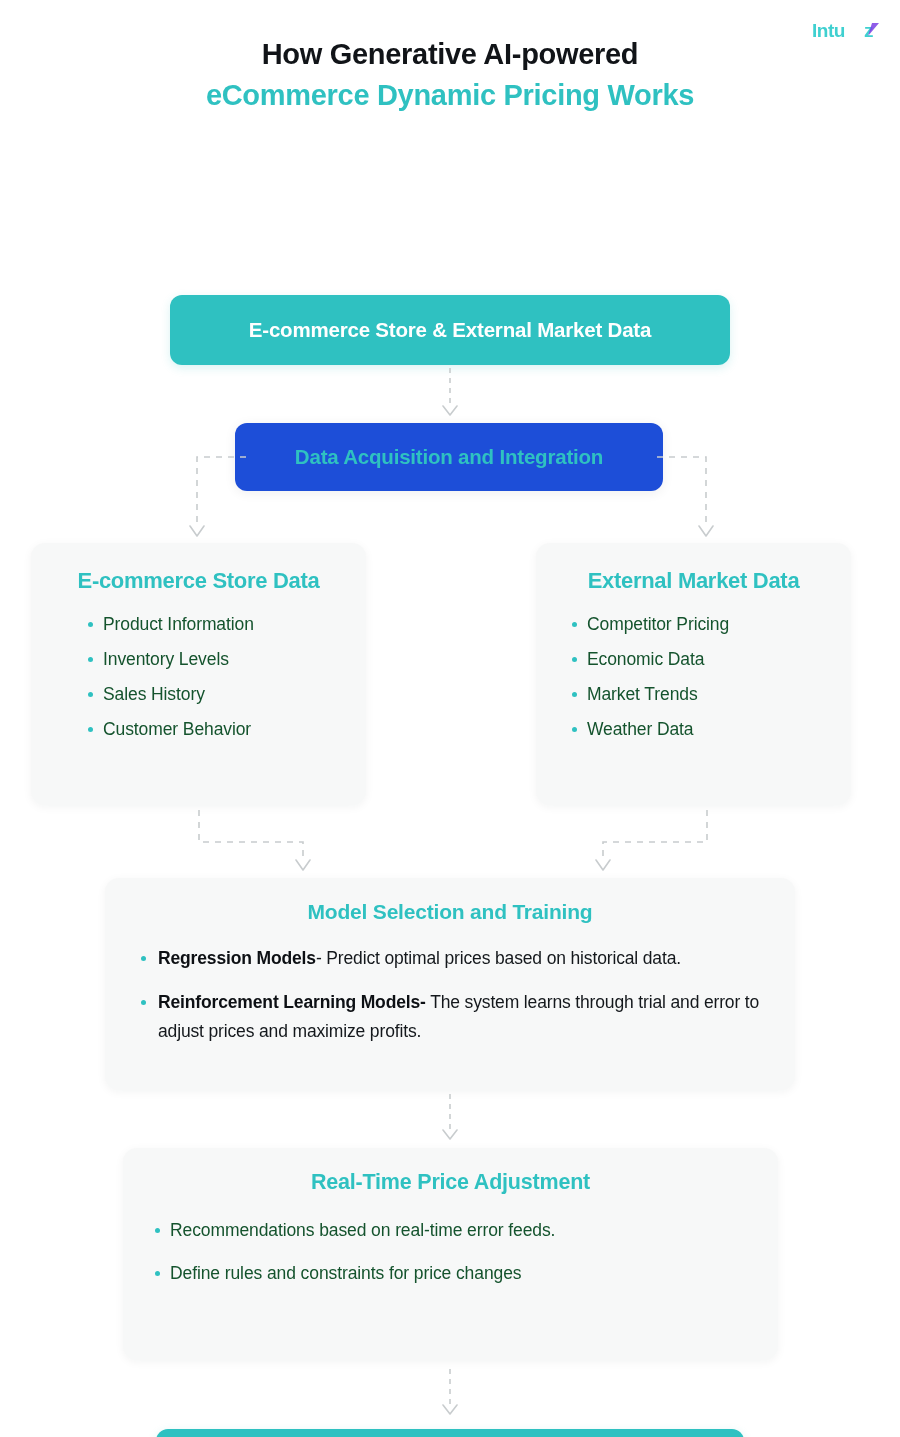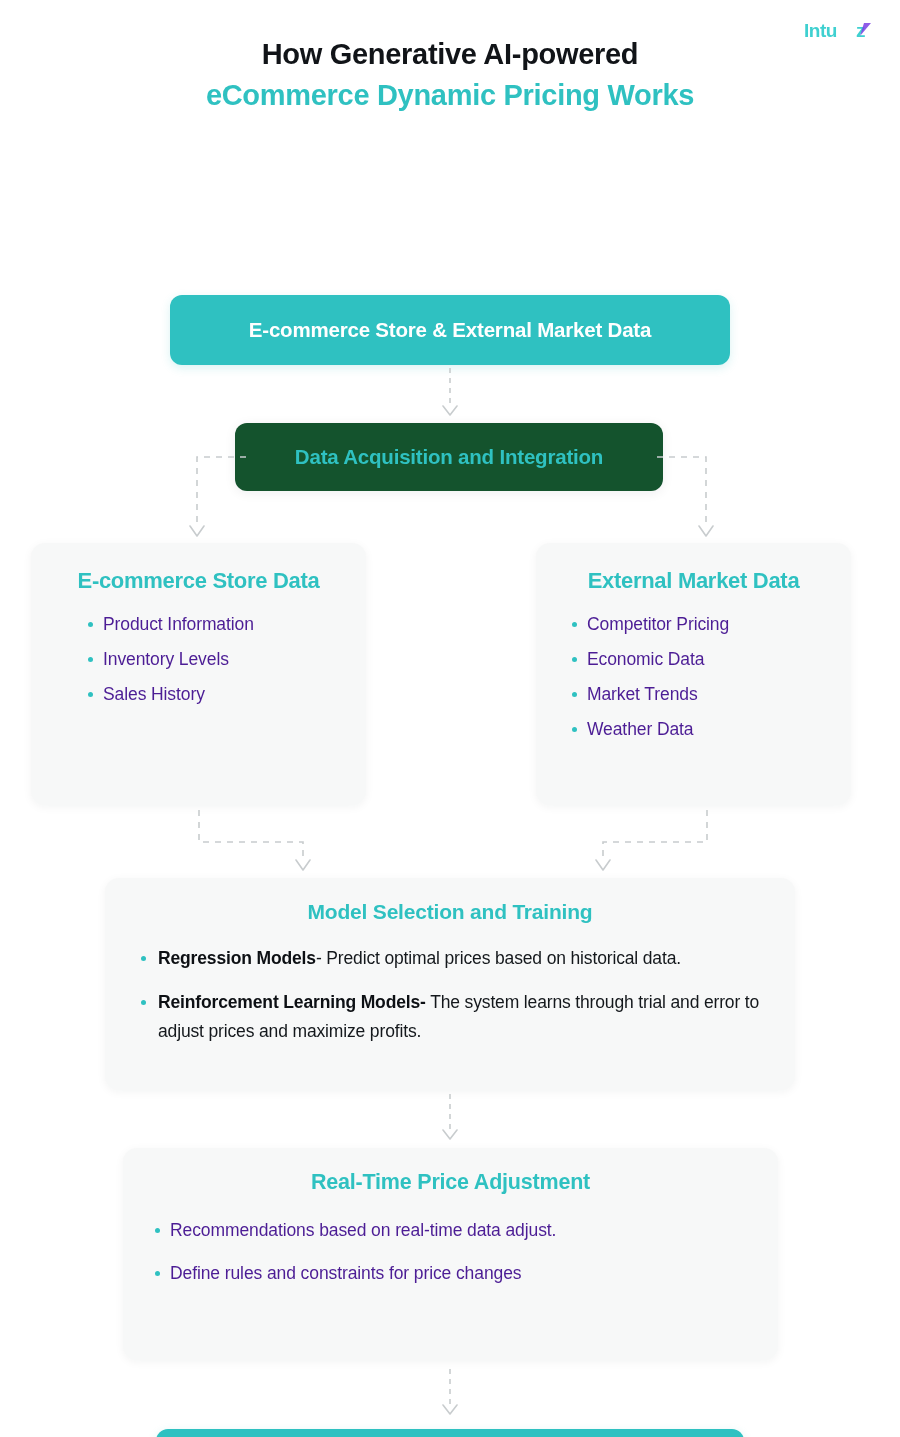--- a/index.html
+++ b/index.html
@@ -12,21 +12,21 @@
   *{box-sizing:border-box;margin:0;padding:0;}
   html,body{background:#ffffff;}
   body{
     width:900px;height:1437px;position:relative;overflow:hidden;
     font-family:"Liberation Sans", sans-serif;
     color:var(--ink);
     -webkit-font-smoothing:antialiased;
   }
 
   
-  .logo{position:absolute;top:18px;right:18px;width:78px;height:26px;}
+  .logo{position:absolute;top:18px;right:10px;width:78px;height:26px;}
 
   
   .heading{padding-top:34px;text-align:center;}
   .heading .line1{
     font-size:29px;font-weight:bold;color:#111418;letter-spacing:-0.3px;
     line-height:40px;
   }
   .heading .line2{
     font-size:29px;font-weight:bold;color:var(--teal);letter-spacing:-0.3px;
     line-height:42px;
@@ -61,36 +61,36 @@
 
   .card-title{
     color:var(--teal);
     font-weight:bold;
     text-align:center;
   }
 
   
   .card-acq{
     left:235px;top:307px;width:428px;height:68px;
-    background:#14532d;border-radius:12px;
+    background:#1d4ed8;border-radius:12px;
     box-shadow:0 2px 12px rgba(20,30,40,.07);
   }
   .card-acq .card-title{line-height:68px;font-size:20.5px;letter-spacing:-0.2px;}
 
   
   .card-left{left:31px;top:427px;width:335px;height:262px;}
   .card-right{left:536px;top:427px;width:315px;height:262px;}
   .card-left .card-title,.card-right .card-title{
     font-size:22px;padding-top:25px;letter-spacing:-0.3px;
   }
 
   ul.simple{list-style:none;margin:19px 0 0 0;padding:0;}
   ul.simple li{
     position:relative;padding-left:17px;margin-bottom:13px;
-    font-size:17.5px;line-height:22px;color:#4c1d95;letter-spacing:-0.1px;
+    font-size:17.5px;line-height:22px;color:#14532d;letter-spacing:-0.1px;
   }
   ul.simple li:before{
     content:"";position:absolute;left:2px;top:9px;
     width:5px;height:5px;border-radius:50%;background:var(--teal);
   }
   .card-left ul.simple{margin-left:55px;}
   .card-right ul.simple{margin-left:34px;}
 
   
   .card-model{left:105px;top:762px;width:690px;height:212px;}
@@ -156,20 +156,21 @@
     <path d="M2 9 L51 9 L51 80" fill="none" stroke="#C8CCCE" stroke-width="1.6" stroke-dasharray="6 6"></path>
     <polyline points="44,78 51,88 58,78" fill="none" stroke="#C8CCCE" stroke-width="1.6" stroke-linecap="round" stroke-linejoin="round"></polyline>
   </svg>
 
   <div class="card card-left">
     <div class="card-title">E-commerce Store Data</div>
     <ul class="simple">
       <li>Product Information</li>
       <li>Inventory Levels</li>
       <li>Sales History</li>
+      <li>Customer Behavior</li>
     </ul>
   </div>
 
   <div class="card card-right">
     <div class="card-title">External Market Data</div>
     <ul class="simple">
       <li>Competitor Pricing</li>
       <li>Economic Data</li>
       <li>Market Trends</li>
       <li>Weather Data</li>
@@ -195,21 +196,21 @@
   </div>
 
   <svg class="conn" style="left:434px;top:978px;" width="32" height="52" viewBox="0 0 32 52">
     <line x1="16" y1="0" x2="16" y2="38" stroke="#C8CCCE" stroke-width="1.6" stroke-dasharray="5 5"></line>
     <polyline points="9,36 16,45 23,36" fill="none" stroke="#C8CCCE" stroke-width="1.6" stroke-linecap="round" stroke-linejoin="round"></polyline>
   </svg>
 
   <div class="card card-rt">
     <div class="card-title">Real-Time Price Adjustment</div>
     <ul class="simple">
-      <li>Recommendations based on real-time data adjust.</li>
+      <li>Recommendations based on real-time error feeds.</li>
       <li>Define rules and constraints for price changes</li>
     </ul>
   </div>
 
   <svg class="conn" style="left:434px;top:1253px;" width="32" height="54" viewBox="0 0 32 54">
     <line x1="16" y1="0" x2="16" y2="38" stroke="#C8CCCE" stroke-width="1.6" stroke-dasharray="5 5"></line>
     <polyline points="9,36 16,45 23,36" fill="none" stroke="#C8CCCE" stroke-width="1.6" stroke-linecap="round" stroke-linejoin="round"></polyline>
   </svg>
 
   <div class="pill pill-bottom">Reflecting real-time prices on products</div>

